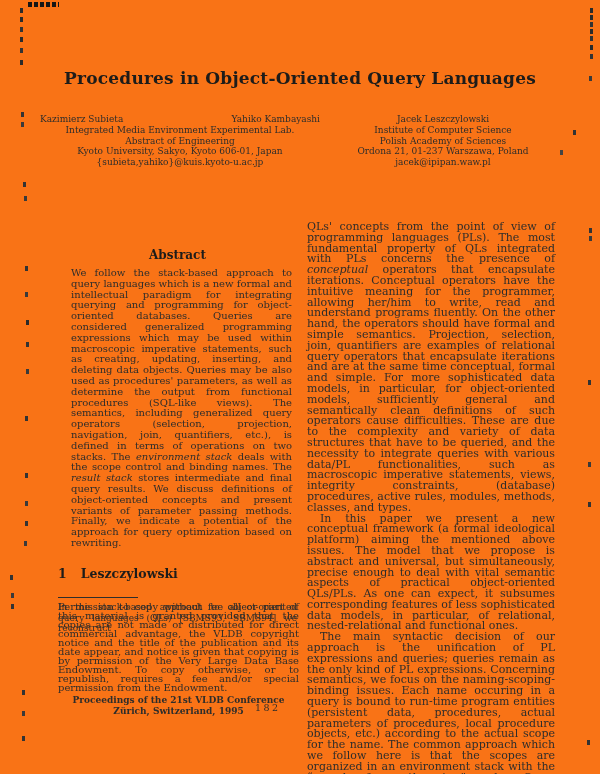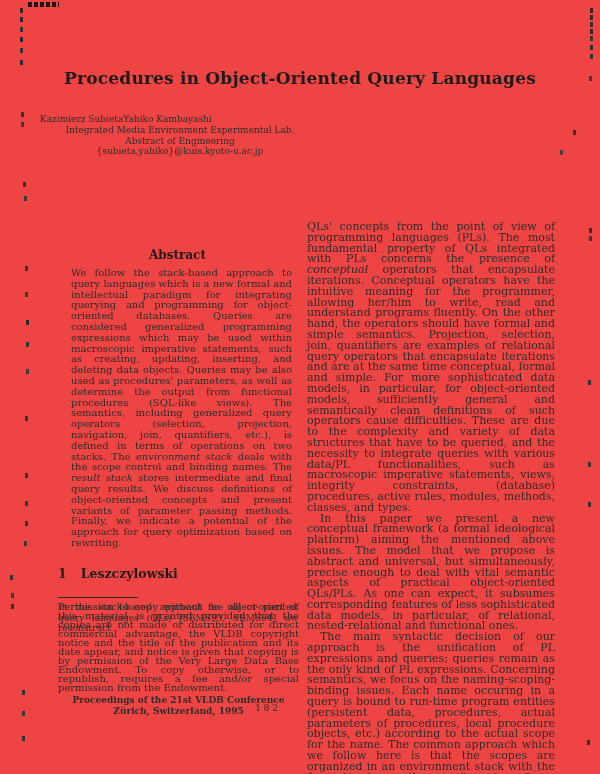--- a/index.html
+++ b/index.html
@@ -1,38 +1,38 @@
 <!DOCTYPE html>
 <html><head>
 <meta charset="utf-8">
 <style>
   html,body { margin:0; padding:0; background:#ffffff; }
   .page {
     position:relative; width:600px; height:774px; overflow:hidden;
-    background:#ef4444; color:#2e2d2b;
+    background:#f97316; color:#2e2d2b;
     font-family:"DejaVu Serif","Liberation Serif",serif;
     filter:blur(0.2px);
   }
   .it { font-style:italic; }
 
   .title {
     position:absolute; top:68px; left:0; right:0;
     text-align:center; font-size:17px; font-weight:bold;
     letter-spacing:0.2px; color:#1d1c1a;
   }
 
   .authors-left {
     position:absolute; top:114px; left:40px; width:280px;
     text-align:center; font-size:9px; line-height:10.8px;
   }
   .authors-right {
     position:absolute; top:114px; left:336px; width:214px;
     text-align:center; font-size:9px; line-height:10.8px;
   }
-  .names-row { display:flex; justify-content:flex-start; }
+  .names-row { display:flex; justify-content:space-between; }
 
   .left-col { position:absolute; left:58px; top:248px; width:239px; }
   .abstract-heading {
     text-align:center; font-weight:bold; font-size:12px;
     margin:0 0 6px 0; color:#1d1c1a;
   }
   .abstract-body {
     padding:0 5px 0 13px; font-size:10px; line-height:10.8px;
     text-align:justify;
   }
@@ -102,23 +102,31 @@
 
   <div class="title">Procedures in Object-Oriented Query Languages</div>
 
   <div class="authors-left">
     <div class="names-row">
       <span>Kazimierz Subieta</span>
       <span>Yahiko Kambayashi</span>
     </div>
     <div>Integrated Media Environment Experimental Lab.</div>
     <div>Abstract of Engineering</div>
+    <div>Kyoto University, Sakyo, Kyoto 606-01, Japan</div>
     <div>{subieta,yahiko}@kuis.kyoto-u.ac.jp</div>
   </div>
 
+  <div class="authors-right">
+    <div>Jacek Leszczylowski</div>
+    <div>Institute of Computer Science</div>
+    <div>Polish Academy of Sciences</div>
+    <div>Ordona 21, 01-237 Warszawa, Poland</div>
+    <div>jacek@ipipan.waw.pl</div>
+  </div>
 
   <div class="left-col">
     <div class="abstract-heading">Abstract</div>
     <div class="abstract-body"><span>We follow the stack-based approach to query languages which is a new formal and intellectual paradigm for integrating querying and programming for object-oriented databases. Queries are considered generalized programming expressions which may be used within macroscopic imperative statements, such as creating, updating, inserting, and deleting data objects. Queries may be also used as procedures' parameters, as well as determine the output from functional procedures (SQL-like views). The semantics, including generalized query operators (selection, projection, navigation, join, quantifiers, etc.), is defined in terms of operations on two stacks. The </span><span class="it">environment stack</span><span> deals with the scope control and binding names. The </span><span class="it">result stack</span><span> stores intermediate and final query results. We discuss definitions of object-oriented concepts and present variants of parameter passing methods. Finally, we indicate a potential of the approach for query optimization based on rewriting.</span></div>
     <div class="section-heading">
       <span>1</span>
       <span>Leszczylowski</span>
     </div>
     <div class="intro-para">In the stack-based approach to object-oriented query languages (QLs) [SBMS93, SBMS94] we reconstruct</div>
   </div>

